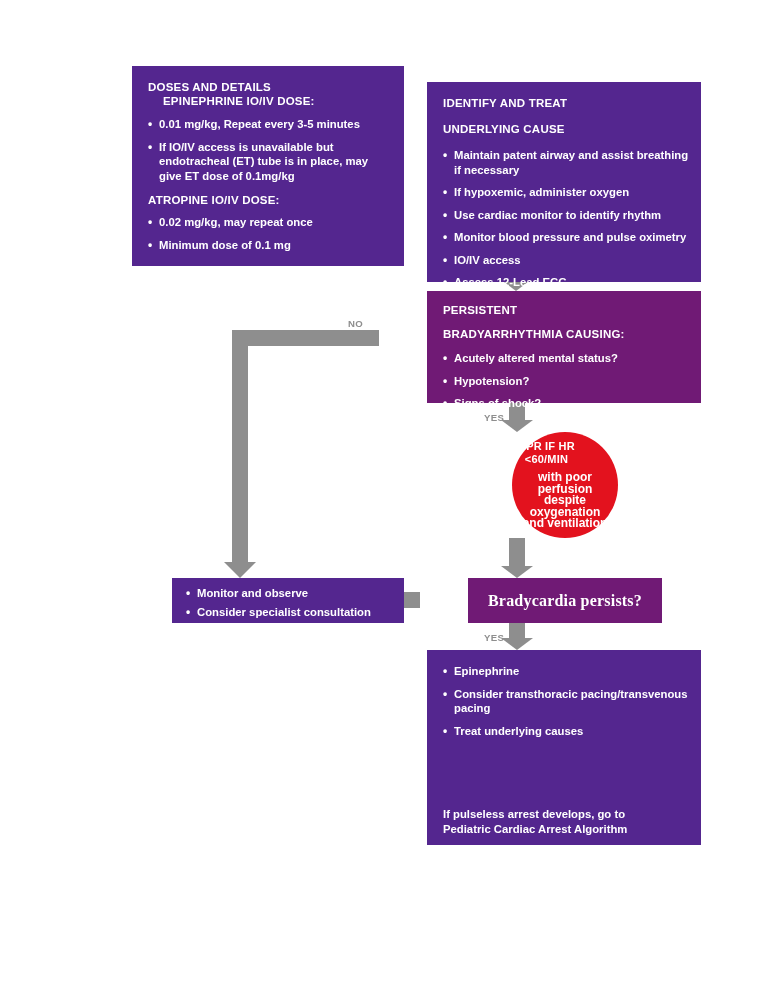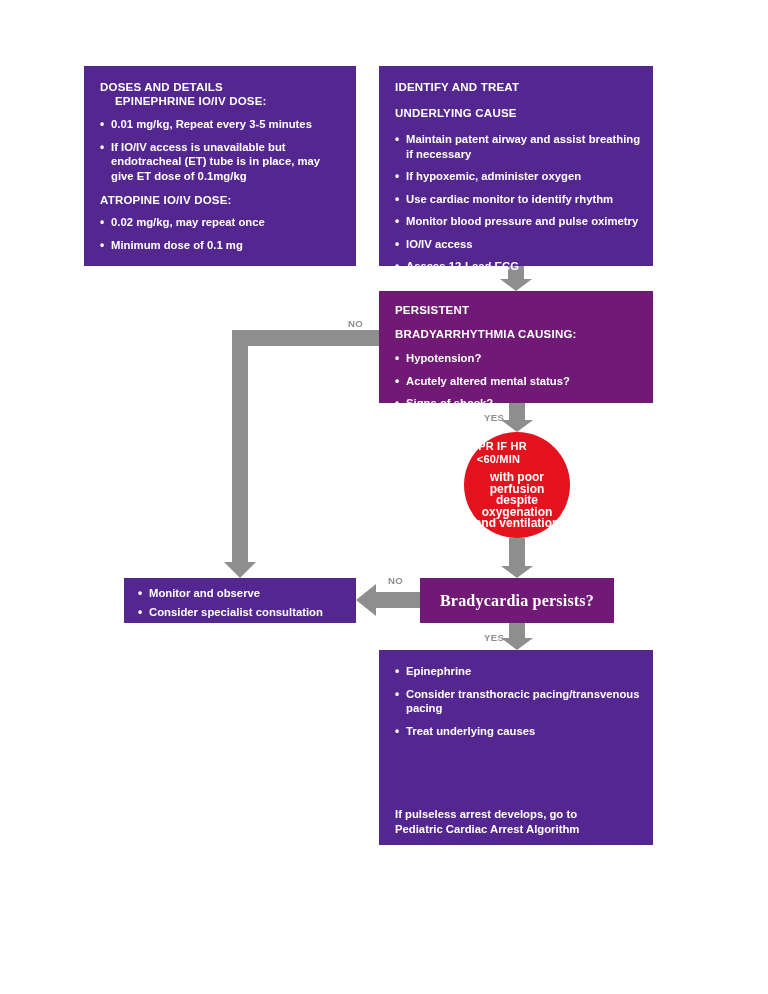--- a/index.html
+++ b/index.html
@@ -17,20 +17,21 @@
   .canvas {
     position: absolute;
     left: 0; top: 0;
     width: 768px;
     height: 994px;
   }
   .box {
     position: absolute;
     box-sizing: border-box;
     color: #ffffff;
+    margin-left: 48px;
   }
   .purple { background: #54268f; }
   .green  { background: #701a75; }
   .red    { background: #e3121e; }
 
   .box-title {
     font-weight: bold;
     font-size: 11.5px;
     line-height: 14px;
     letter-spacing: 0.2px;
@@ -65,21 +66,21 @@
   #doses-box .box-title { margin-bottom: 0; }
   #doses-box .section-head {
     font-weight: bold;
     font-size: 11.5px;
     line-height: 14px;
     margin: 10px 0 8px 0;
     letter-spacing: 0.2px;
   }
 
   #identify-box {
-    left: 379px; top: 66px; width: 274px; height: 200px;
+    left: 379px; top: 82px; width: 274px; height: 200px;
     padding: 14px 12px 12px 16px;
   }
   #identify-box .box-title { margin-bottom: 12px; }
 
   #persistent-box {
     left: 379px; top: 291px; width: 274px; height: 112px;
     padding: 12px 12px 0 16px;
   }
   #persistent-box .box-title { margin-bottom: 10px; }
 
@@ -233,22 +234,22 @@
       <li>Monitor blood pressure and pulse oximetry</li>
       <li>IO/IV access</li>
       <li>Assess 12-Lead ECG</li>
     </ul>
   </div>
 
   <div class="box green" id="persistent-box">
     <div class="box-title">PERSISTENT</div>
     <div class="box-title" style="margin-bottom:10px;">BRADYARRHYTHMIA CAUSING:</div>
     <ul class="bullets">
+      <li>Acutely altered mental status?</li>
       <li>Hypotension?</li>
-      <li>Acutely altered mental status?</li>
       <li>Signs of shock?</li>
     </ul>
   </div>
 
   <div class="box red" id="cpr-circle">
     <div class="cpr-main">
       <span>CPR IF HR</span><br>
       <span>&lt;60/MIN</span>
     </div>
     <div class="cpr-sub">

